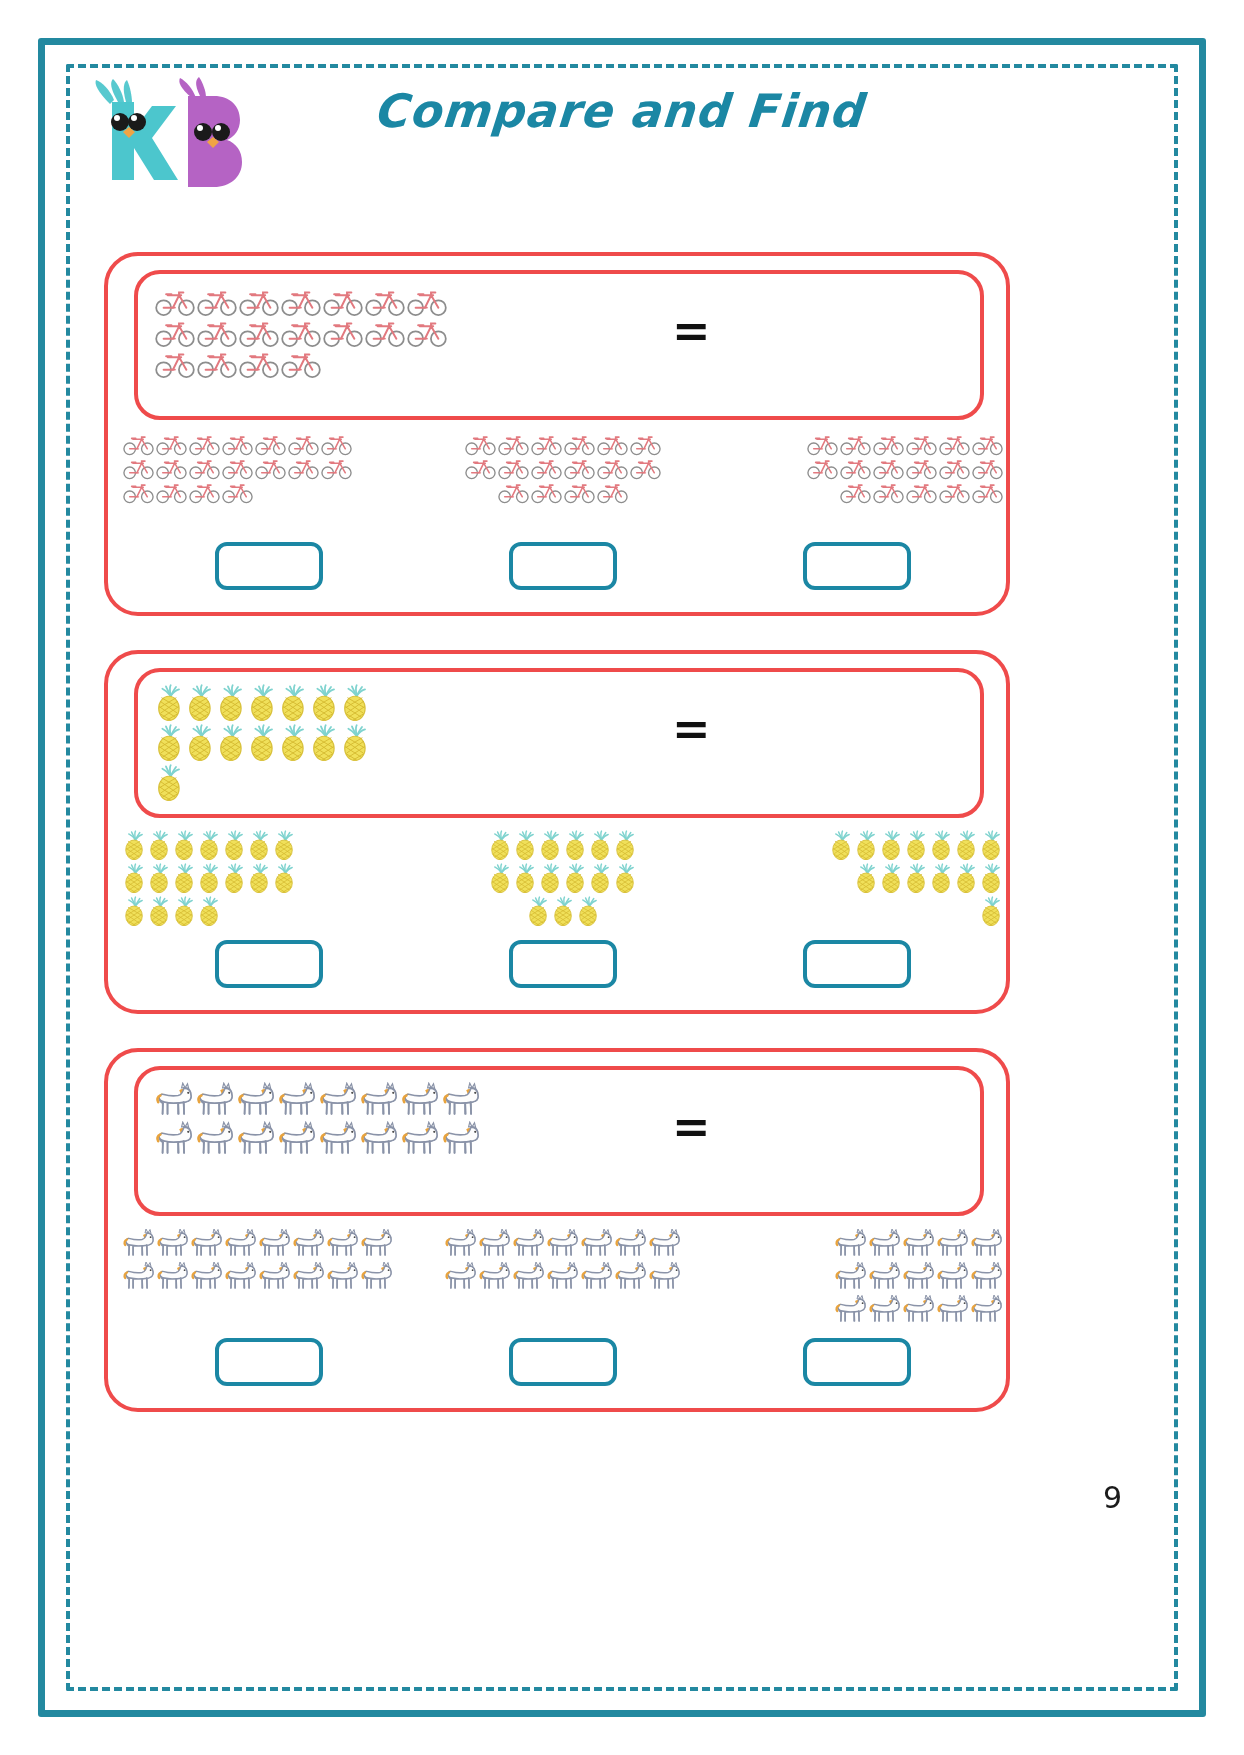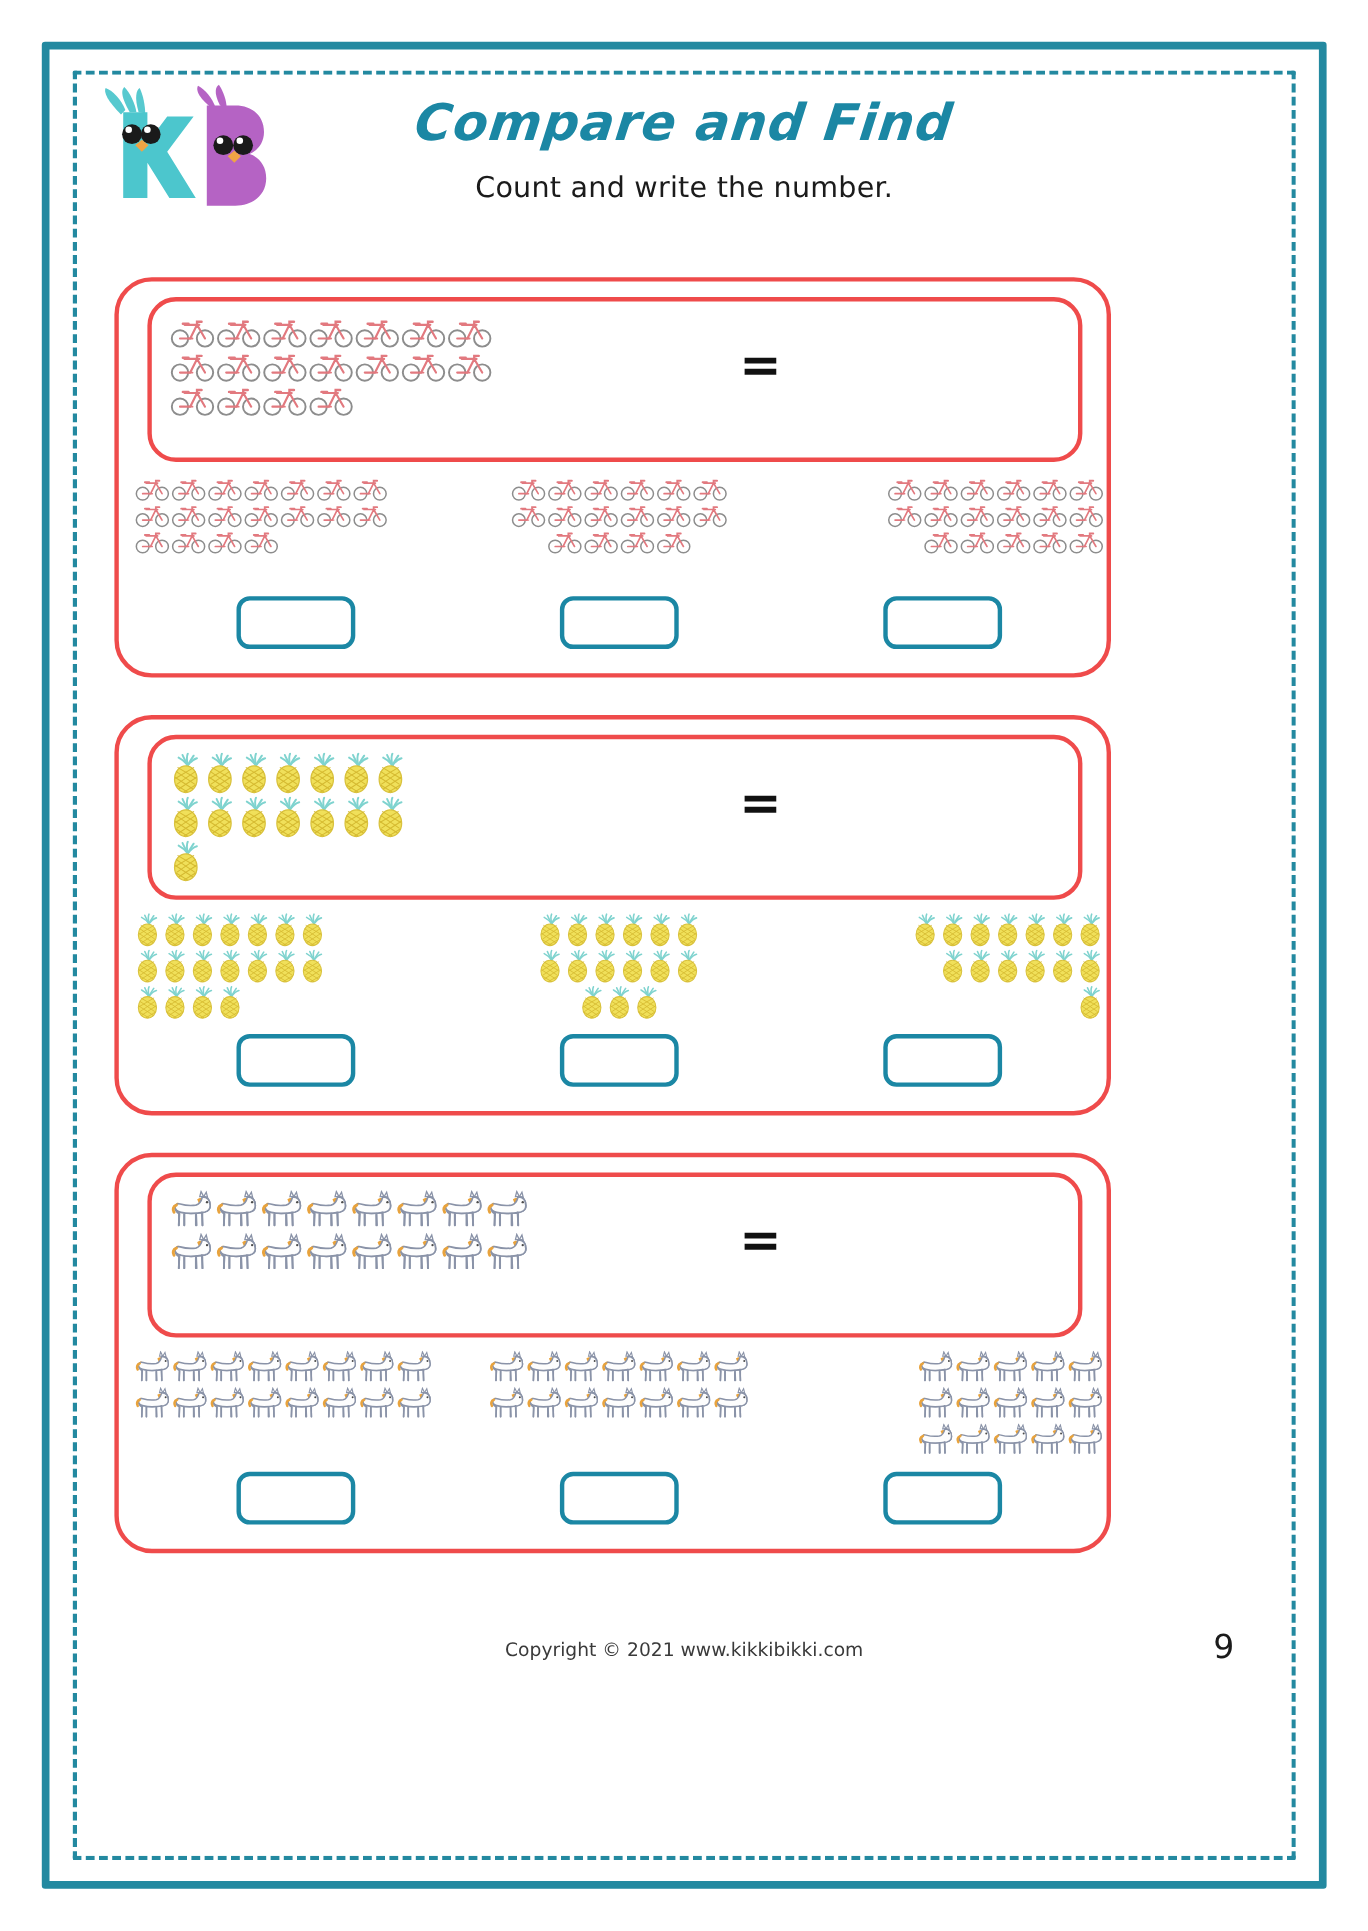--- a/index.html
+++ b/index.html
@@ -187,21 +187,20 @@
         <path d="M108 20 h26 c16 0 26 10 26 24 c0 10 -6 17 -13 20 c9 3 15 11 15 22 c0 15 -12 25 -28 25 h-26 z" fill="#b563c4"></path>
         <circle cx="123" cy="56" r="9" fill="#1a1a1a"></circle>
         <circle cx="141" cy="56" r="9" fill="#1a1a1a"></circle>
         <circle cx="120" cy="52" r="3" fill="#ffffff"></circle>
         <circle cx="138" cy="52" r="3" fill="#ffffff"></circle>
         <path d="M127 66 l6 -5 l6 5 l-6 6 z" fill="#f0a444"></path>
       </svg>
     </div>
 
     <div id="title">Compare and Find</div>
-    <div class="subtitle" id="sub1">Count and write the number.</div>
   </div>
 
   <div id="exercise-host">
       <div class="exercise" id="ex0" style="top: 252px;">
         <div class="prompt-box">
           <div class="prompt-icons">
             <div class="icon-row" style="margin-bottom: 0px;"><svg class="icon" width="42" height="31" viewBox="0 0 40 30">
     <circle cx="9" cy="21" r="7.2" fill="none" stroke="#8d8d8d" stroke-width="1.7"></circle>
     <circle cx="31" cy="21" r="7.2" fill="none" stroke="#8d8d8d" stroke-width="1.7"></circle>
     <path d="M9 21 L18 21 L24 9 L31 21 M18 21 L24 9 M13 9 L26 9" fill="none" stroke="#e2797f" stroke-width="1.9" stroke-linecap="round" stroke-linejoin="round"></path>
@@ -3110,16 +3109,15 @@
     <circle cx="28.6" cy="9.2" r=".9" fill="#4a4a4a"></circle>
     <path d="M5 11.5 C2.5 12.5 2 15 3.2 17" fill="none" stroke="#e8a33d" stroke-width="2.3" stroke-linecap="round"></path>
   </svg></div>
             </div>
             <div class="answer-box"></div>
           </div>
         </div>
       </div>
     </div>
 
-  <div id="footer-copy">Copyright © 2021 www.kikkibikki.com</div>
   <div id="page-num">9</div>
 
 </div>
 
 </body></html>

